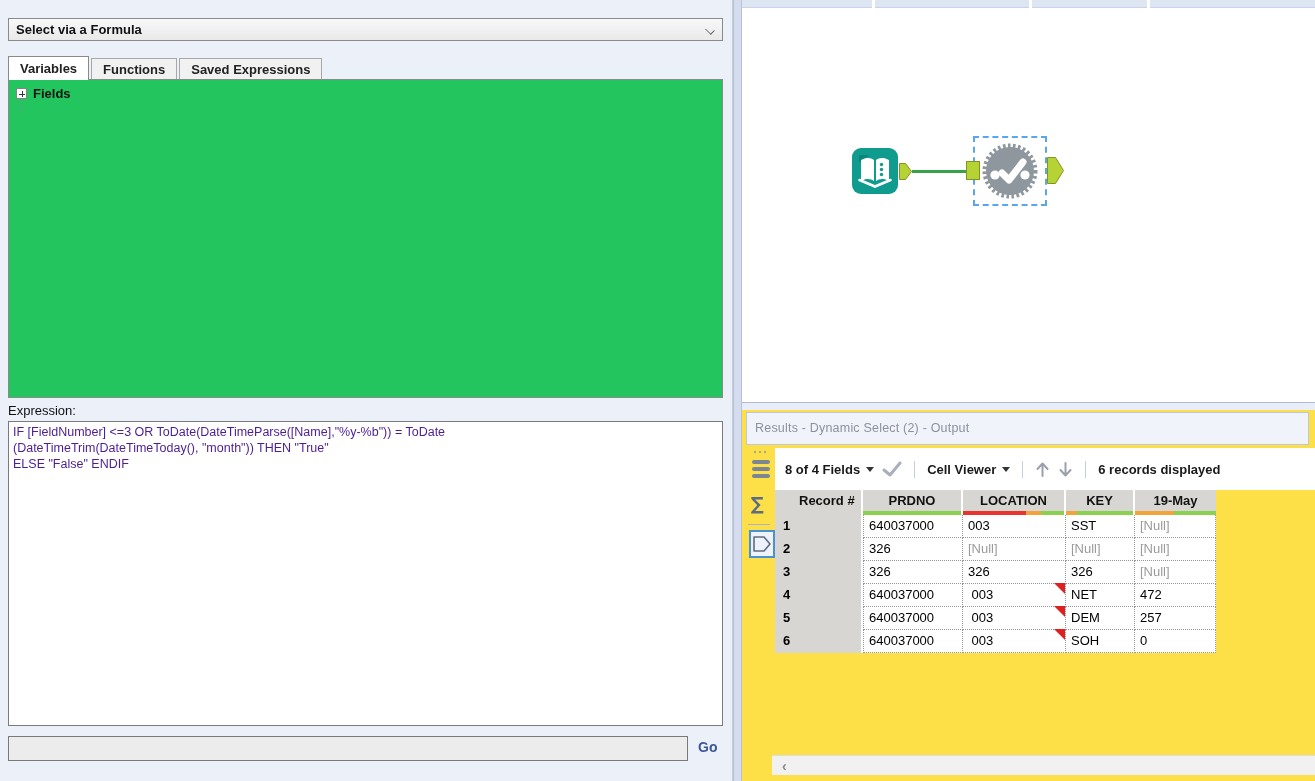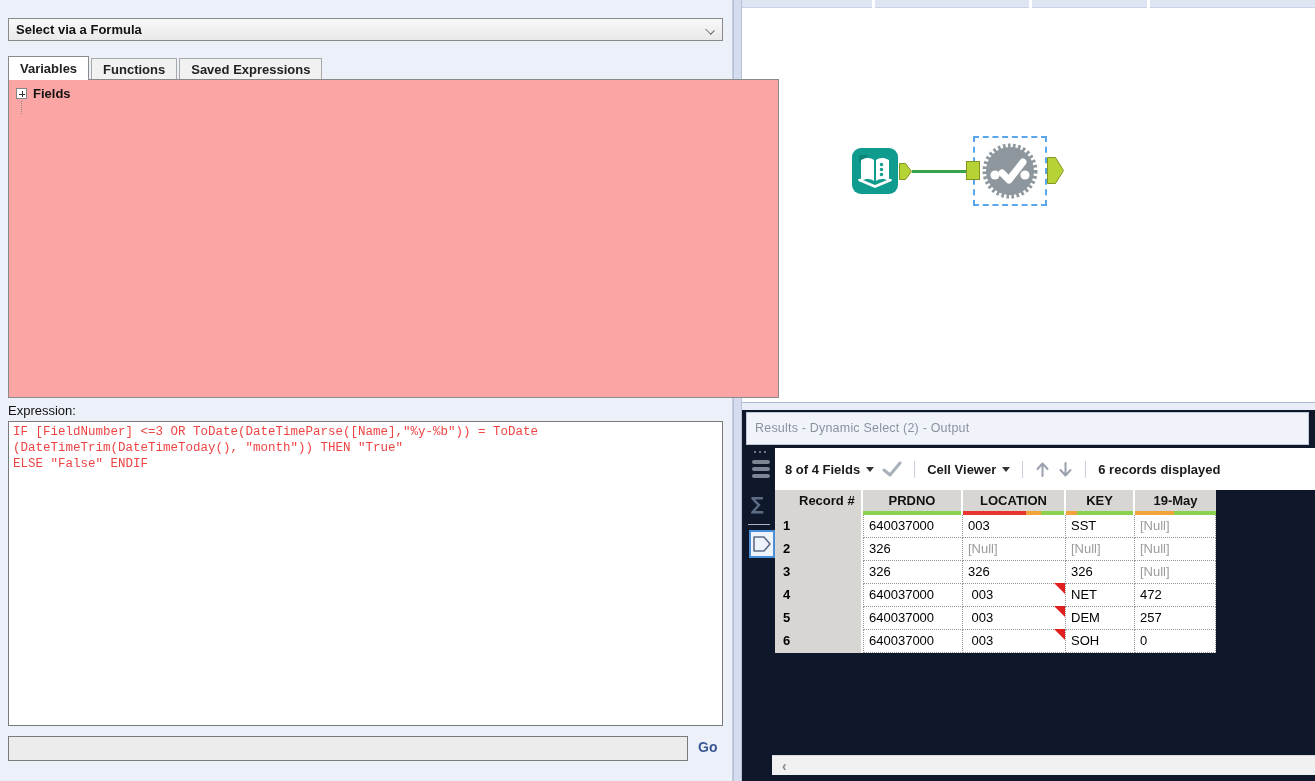--- a/index.html
+++ b/index.html
@@ -16,33 +16,33 @@
   .dd-chev { position:absolute; right:8px; top:7px; width:8px; height:8px; }
   .dd-chev::before { content:''; position:absolute; left:0; top:0; width:7px; height:7px;
     border-right:1.5px solid #555; border-bottom:1.5px solid #555; transform:rotate(45deg) scale(1,.7); }
 
   .tabs { left:8px; top:57px; height:23px; display:flex; align-items:flex-end; }
   .tab { height:22px; padding:0 11px; font-size:13px; font-weight:600; color:#222;
     background:#f1f1f1; border:1px solid #a8a8a8; border-bottom:none; line-height:21px; cursor:default; }
   .tab + .tab { margin-left:2px; }
   .tab.active { height:24px; background:#fff; border-color:#8a8a8a; line-height:23px; position:relative; z-index:3; }
 
-  .treebox { left:8px; top:79px; width:771px; height:319px; background:#fca5a5; border:1px solid #8a8a8a; z-index:2; }
+  .treebox { left:8px; top:79px; width:715px; height:319px; background:#22c55e; border:1px solid #8a8a8a; z-index:2; }
   .tree-item { display:flex; align-items:center; height:19px; padding-left:7px; gap:6px; }
   .tree-item:first-child { margin-top:4px; }
   .plusbox { width:11px; height:11px; border:1px solid #848484; background:#fff;
     position:relative; flex:0 0 auto; }
   .plusbox::before { content:''; position:absolute; left:2px; top:4.5px; width:6px; height:1px; background:#333; }
   .plusbox::after  { content:''; position:absolute; left:4.5px; top:2px; width:1px; height:6px; background:#333; }
   .tree-label { font-size:13px; font-weight:600; color:#111; }
   .tree-vline { position:absolute; left:12px; top:21px; height:13px; border-left:1px dotted #8a8a8a; }
 
   .expr-label { left:8px; top:403px; font-size:13px; font-weight:400; color:#111; }
   .expr-box { left:8px; top:421px; width:715px; height:305px; background:#fff; border:1px solid #7a7a7a;
-    font-family:Liberation Mono, monospace; font-size:12.5px; line-height:16px; color:#ef4444;
+    font-family:Liberation Sans, sans-serif; font-size:12.5px; line-height:16px; color:#4c1d95;
     padding:2px 4px; white-space:pre-wrap; resize:none; overflow:hidden; }
   .go-input { left:8px; top:736px; width:680px; height:25px; background:#ececec; border:1px solid #7a7a7a;
     font-size:13px; padding:0 5px; color:#333; }
   .go-label { left:698px; top:739px; font-size:14px; font-weight:600; color:#3a5795; cursor:pointer; }
 
   
   #v-splitter { left:733px; top:0; width:9px; height:781px; background:#d5dcee;
     border-left:1px solid #b7c1da; border-right:1px solid #b7c1da; }
 
   
@@ -50,21 +50,21 @@
   .canvas-tabstrip { left:0; top:0; width:573px; height:9px; }
   .canvas-tab { position:absolute; top:0; height:8px; background:#dee5f3; border-bottom:1px solid #c9d2e8; }
 
   .tool-inputdata { left:110px; top:148px; width:46px; height:46px; }
   .anchor { position:absolute; }
   .conn-line { left:170px; top:170px; width:56px; height:3px; background:#37a24a; }
   .selection-box { left:231px; top:136px; width:74px; height:70px; border:2px dashed #59a6ec; background:transparent; }
   .tool-dynselect { left:236px; top:139px; width:64px; height:64px; }
 
   
-  #results { left:742px; top:410px; width:573px; height:371px; background:#0f172a; }
+  #results { left:742px; top:410px; width:573px; height:371px; background:#fde047; }
   .results-header { left:4px; top:2px; width:563px; height:33px; background:#f0f3fa;
     border:1px solid #bfc6d8; font-size:12.5px; color:#8c919e; line-height:31px; padding-left:8px;
     letter-spacing:.2px; }
 
   .rail-dots { left:12px; top:41px; display:flex; gap:3px; }
   .rail-dots i { width:2px; height:2px; background:#8a93a3; border-radius:50%; }
   .icon-layers { left:10px; top:50px; width:18px; }
   .icon-layers div { height:4px; background:#7b8594; border-radius:2px; margin-bottom:3px; }
   .icon-sigma { left:9px; top:83px; font-size:18px; font-weight:600; color:#5d6c85; font-family:"DejaVu Sans",sans-serif; }
   .rail-sep { left:6px; top:114px; width:22px; border-top:1px solid #aab3c4; }

